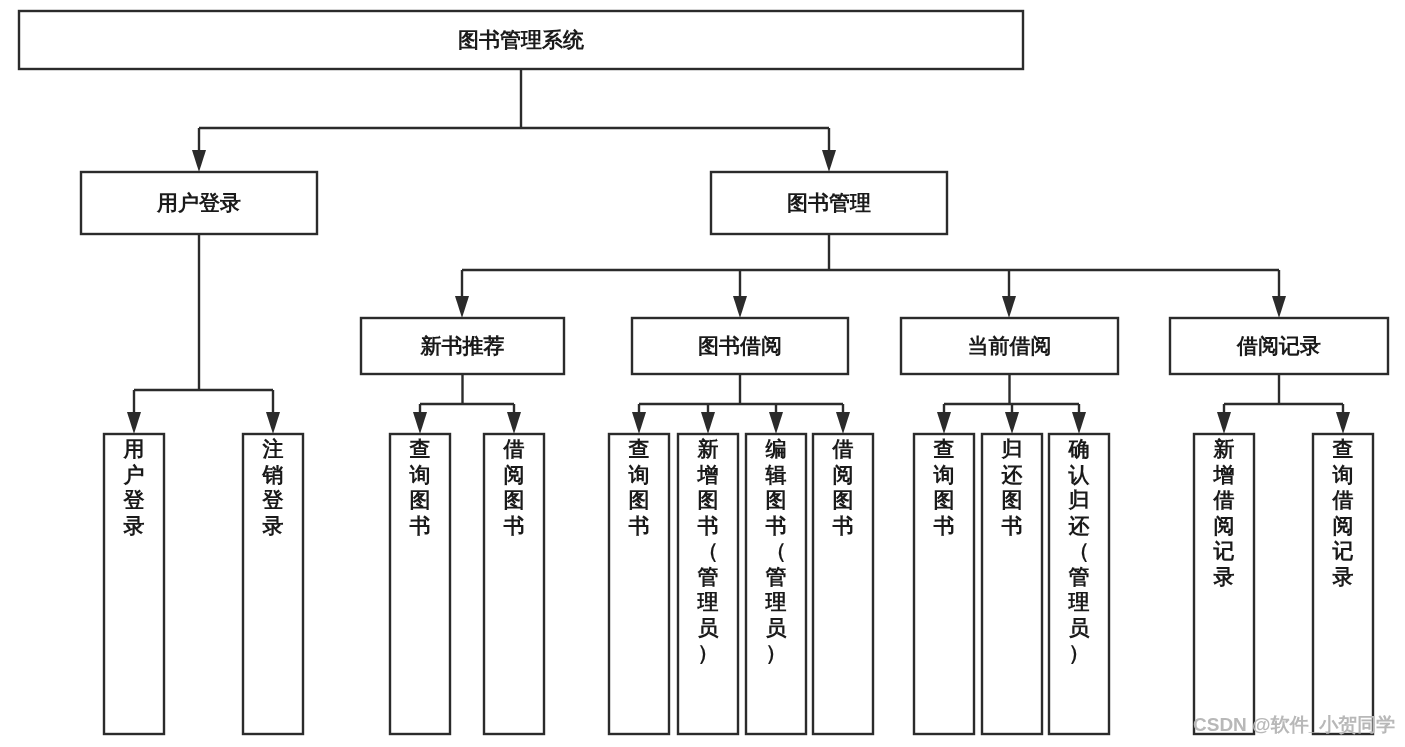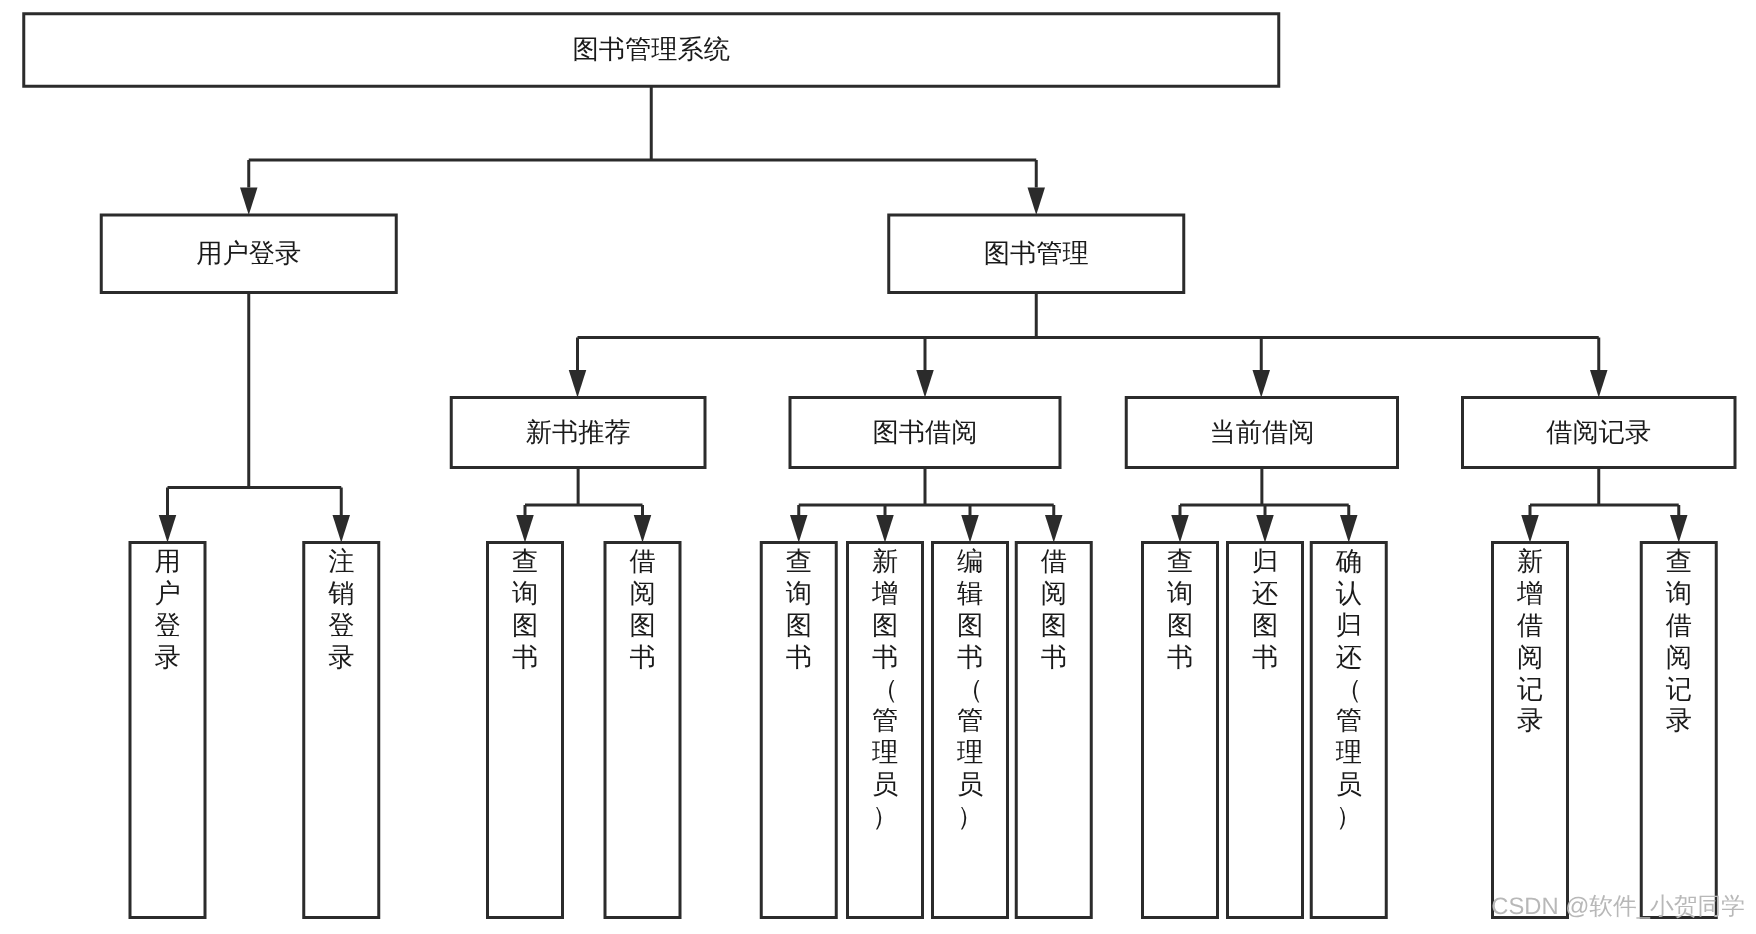--- a/index.html
+++ b/index.html
@@ -11,20 +11,21 @@
     width: 1405px;
     height: 747px;
     font-family: "Liberation Sans", "DejaVu Sans", sans-serif;
     overflow: hidden;
     position: relative;
   }
   #diagram-root {
     position: relative;
     width: 1405px;
     height: 747px;
+    font-weight: bold;
   }
   svg.diagram-svg {
     position: absolute;
     top: 0;
     left: 0;
     width: 1405px;
     height: 747px;
   }
   .node-box {
     fill: #ffffff;

